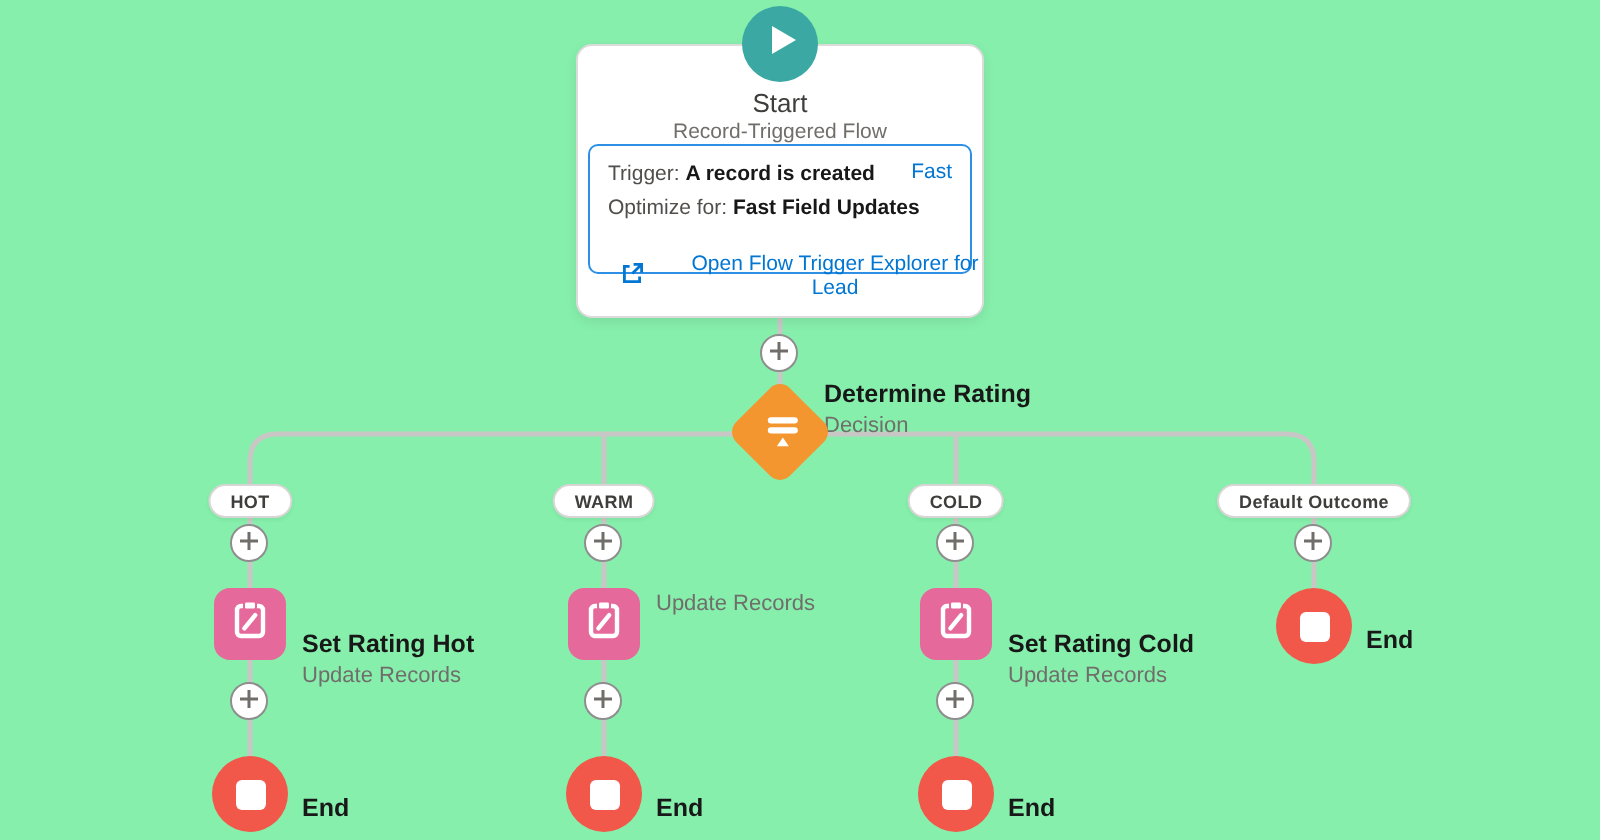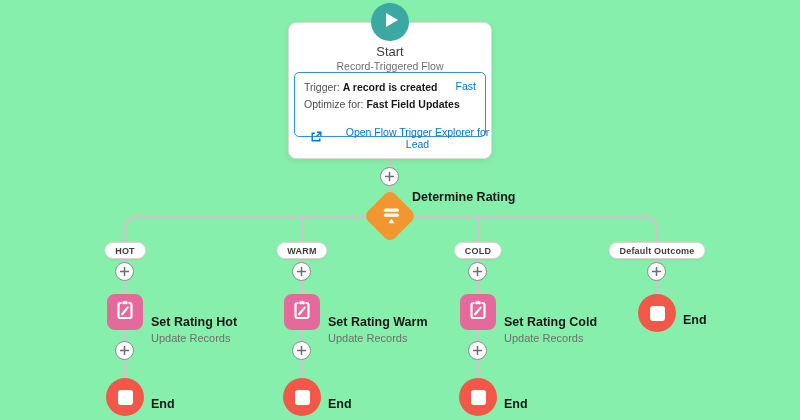--- a/index.html
+++ b/index.html
@@ -123,20 +123,21 @@
   </div>
 
   <div class="plus" style="left:380px; top:167px;">
     <span><svg width="11" height="11" viewBox="0 0 11 11" stroke="#706E6B" stroke-width="1.5">
           <path d="M5.5 1 V10 M1 5.5 H10"></path>
         </svg></span>
   </div>
 
   <div class="node-label" style="left:412px; top:170px;">
     <div class="node-title">Determine Rating</div>
+    <div class="node-sub">Decision</div>
   </div>
   <div class="diamond">
     <span>
       <svg width="22" height="22" viewBox="0 0 22 22">
         <rect x="3.5" y="5" width="15" height="3.2" rx="1.6" fill="#fff"></rect>
         <rect x="3.5" y="10" width="15" height="3.2" rx="1.6" fill="#fff"></rect>
         <path d="M11 15.2 L14 19.6 H8 Z" fill="#fff"></path>
       </svg>
     </span>
   </div>
@@ -180,21 +181,20 @@
   </div>
 
   <div class="icon-sq" style="left:284px; top:294px;">
     <span><svg width="22" height="22" viewBox="0 0 22 22">
           <rect x="4.5" y="4" width="13" height="15" rx="2" fill="none" stroke="#fff" stroke-width="2.2"></rect>
           <rect x="8" y="1.8" width="6" height="4" rx="1.2" fill="#fff" stroke="#E6699B" stroke-width="1"></rect>
           <path d="M8.2 15.2 L13.6 8.6" stroke="#fff" stroke-width="2.2" stroke-linecap="round"></path>
         </svg></span>
   </div>
   <div class="node-label" style="left:328px; top:295px;">
-    <div class="node-title">Set Rating Warm</div>
     <div class="node-sub">Update Records</div>
   </div>
 
   <div class="icon-sq" style="left:460px; top:294px;">
     <span><svg width="22" height="22" viewBox="0 0 22 22">
           <rect x="4.5" y="4" width="13" height="15" rx="2" fill="none" stroke="#fff" stroke-width="2.2"></rect>
           <rect x="8" y="1.8" width="6" height="4" rx="1.2" fill="#fff" stroke="#E6699B" stroke-width="1"></rect>
           <path d="M8.2 15.2 L13.6 8.6" stroke="#fff" stroke-width="2.2" stroke-linecap="round"></path>
         </svg></span>
   </div>

